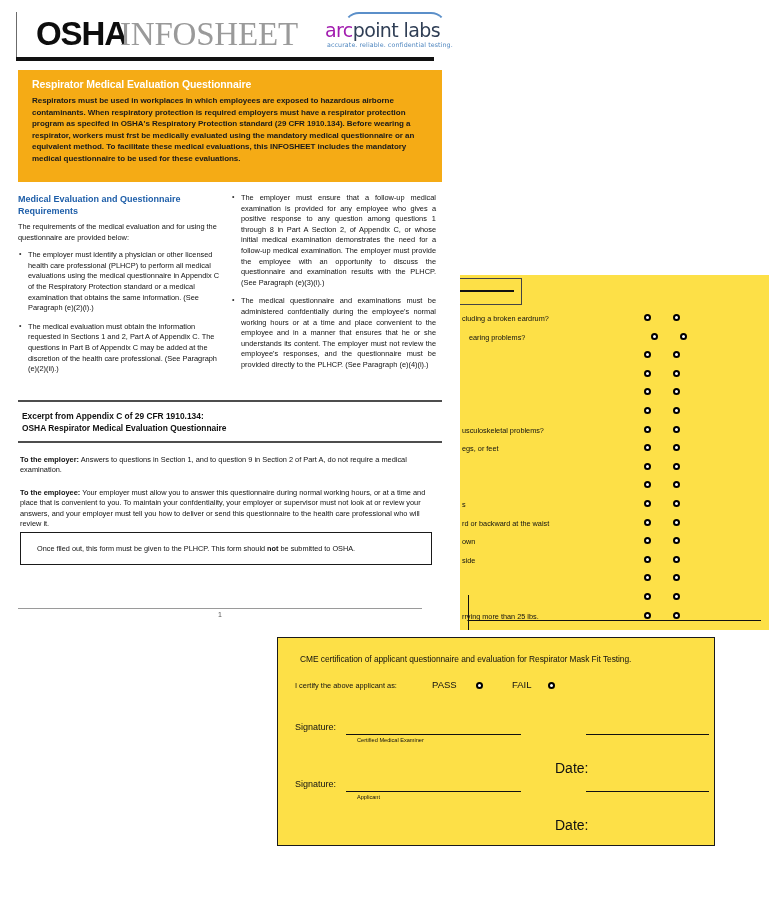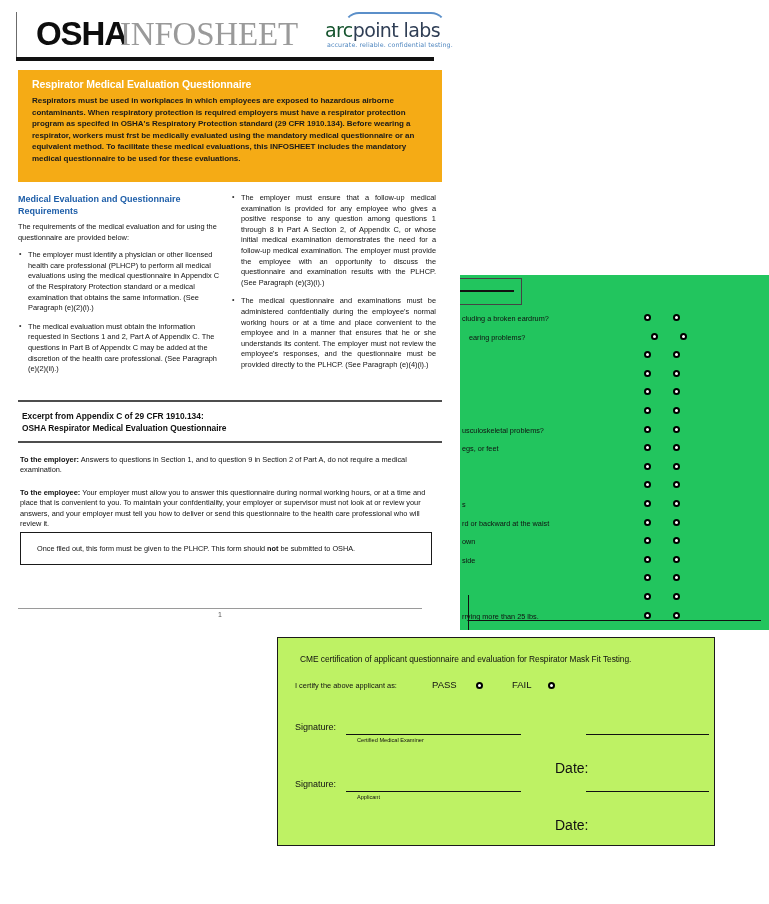--- a/index.html
+++ b/index.html
@@ -71,21 +71,21 @@
     border-right-color: transparent;
   }
   #arcpoint-logo .arc-word {
     position: absolute; left: 0; top: 7px;
     font-family: "DejaVu Sans", sans-serif;
     font-size: 19px; font-weight: 400;
     letter-spacing: -0.6px;
     color: #2f3e55;
     white-space: nowrap;
   }
-  #arcpoint-logo .arc-word .blue { color: #14532d; }
+  #arcpoint-logo .arc-word .blue { color: #a21caf; }
   #arcpoint-logo .arc-tag {
     position: absolute; left: 2px; top: 29px;
     font-family: "DejaVu Sans", sans-serif;
     font-size: 6.3px; font-weight: 400;
     letter-spacing: 0.1px;
     color: #4f86bf;
     white-space: nowrap;
   }
 
   
@@ -204,21 +204,21 @@
     width: 404px;
     text-align: center;
     font-size: 7px; color: #555;
   }
 
   
   #questionnaire-panel {
     position: absolute;
     left: 460px; top: 275px;
     width: 309px; height: 355px;
-    background: #22c55e;
+    background: #fde047;
     overflow: hidden;
   }
   #crop-field-box {
     position: absolute;
     left: -8px; top: 3px;
     width: 70px; height: 27px;
     border: 1.4px solid #444;
   }
   #crop-field-box .inkline {
     position: absolute; left: 6px; top: 11px;
@@ -260,21 +260,21 @@
     width: 293px; height: 1.4px;
     background: #111;
   }
 
   
   #cme-box {
     position: absolute;
     left: 277px; top: 637px;
     width: 438px; height: 209px;
     border: 1.5px solid #1a1a1a;
-    background: #bef264;
+    background: #fde047;
   }
   #cme-title {
     position: absolute; left: 22px; top: 16px;
     font-size: 8.4px; color: #111;
     letter-spacing: -0.05px;
     white-space: nowrap;
   }
   #certify-line {
     position: absolute; left: 17px; top: 42px;
     width: 400px; height: 14px;

